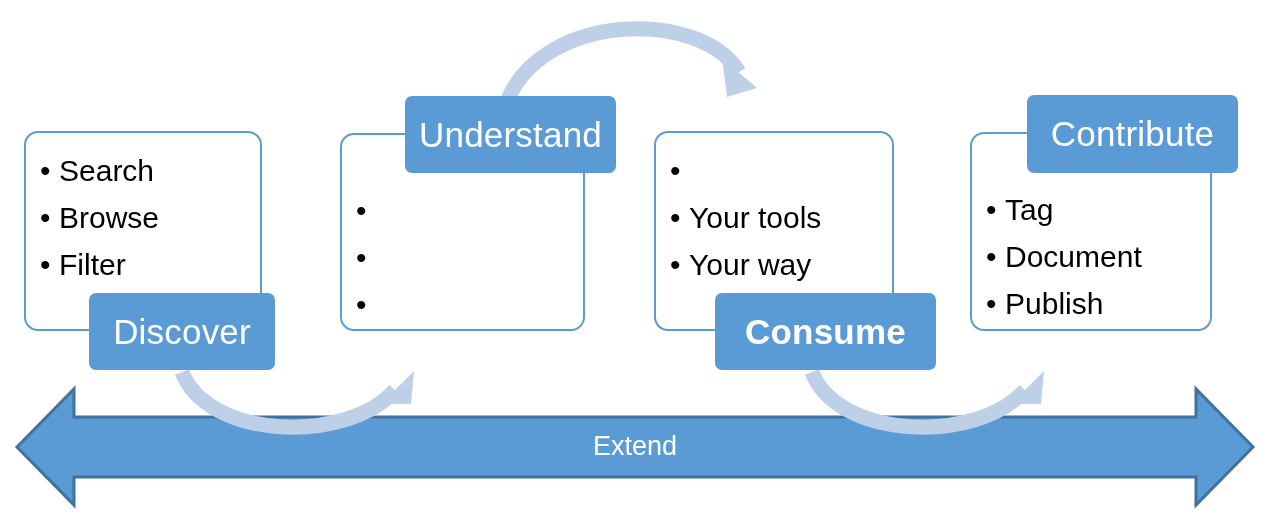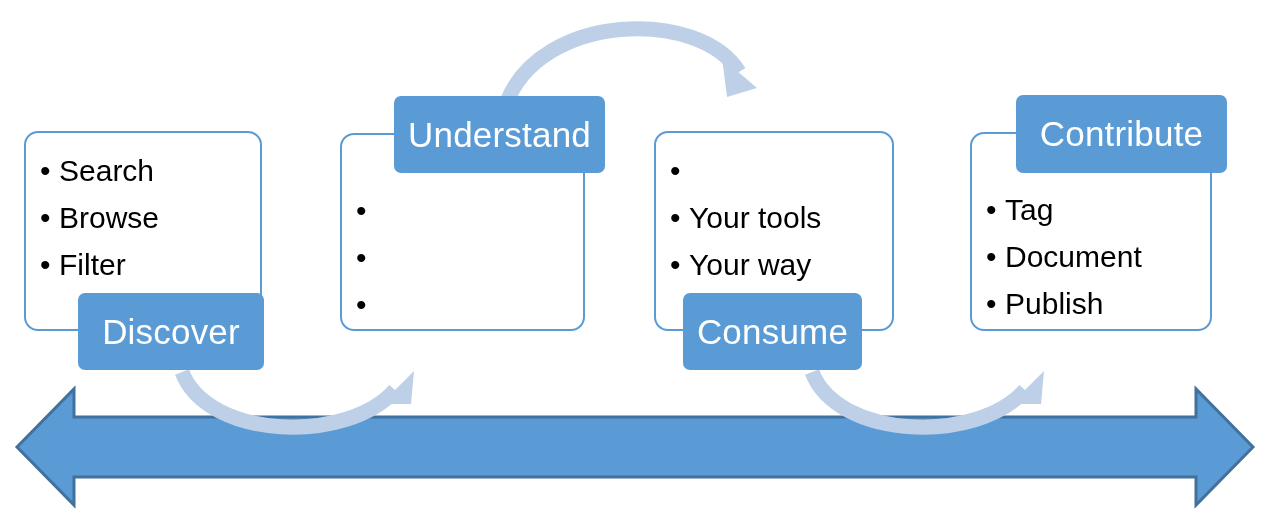--- a/index.html
+++ b/index.html
@@ -69,20 +69,21 @@
     background: #5B9BD5;
     border-radius: 7px;
     color: #ffffff;
     font-size: 35px;
     display: flex;
     align-items: center;
     justify-content: center;
     letter-spacing: 0.2px;
     z-index: 4;
     white-space: nowrap;
+    margin-left: 11px;
   }
 
   
   #extend-label {
     position: absolute;
     z-index: 2;
     color: #ffffff;
     font-size: 27px;
     white-space: nowrap;
     text-align: center;
@@ -90,20 +91,21 @@
 </style>
 </head>
 <body>
 
 <div id="stage">
 
   <svg id="banner" viewBox="0 0 1270 515" xmlns="http://www.w3.org/2000/svg">
     <polygon points="17,447 74,389 74,417 1196,417 1196,389 1253,447 1196,505 1196,477 74,477 74,505" fill="#5B9BD5" stroke="#41719C" stroke-width="3" stroke-linejoin="miter"></polygon>
   </svg>
 
+  <div id="extend-label" style="left:470px; top:431px; width:330px;">Extend</div>
 
   <div class="card" style="left:24px; top:131px; width:238px; height:200px;">
     <ul class="card-list" style="margin:14px 0 0 14px;">
       <li>
         <span class="bullet">•</span>
         <span>Search</span>
       </li>
       <li>
         <span class="bullet">•</span>
         <span>Browse</span>
@@ -177,17 +179,17 @@
     <g>
       <path d="M 812,372 C 838,440 978,444 1025,390" fill="none" stroke="#BDD0E7" stroke-width="15" stroke-linecap="butt"></path>
       <polygon points="1011,404 1044,371 1041,404" fill="#BDD0E7"></polygon>
     </g>
   </svg>
 
   <div class="badge" style="left:78px; top:293px; width:186px; height:77px;">Discover</div>
 
   <div class="badge" style="left:394px; top:96px; width:211px; height:77px;">Understand</div>
 
-  <div class="badge" style="left:683px; top:293px; width:179px; height:77px;">Consume</div>
+  <div class="badge" style="left:704px; top:293px; width:221px; height:77px;font-weight:bold;">Consume</div>
 
   <div class="badge" style="left:1016px; top:95px; width:211px; height:78px;">Contribute</div>
 
 </div>
 
 </body></html>

